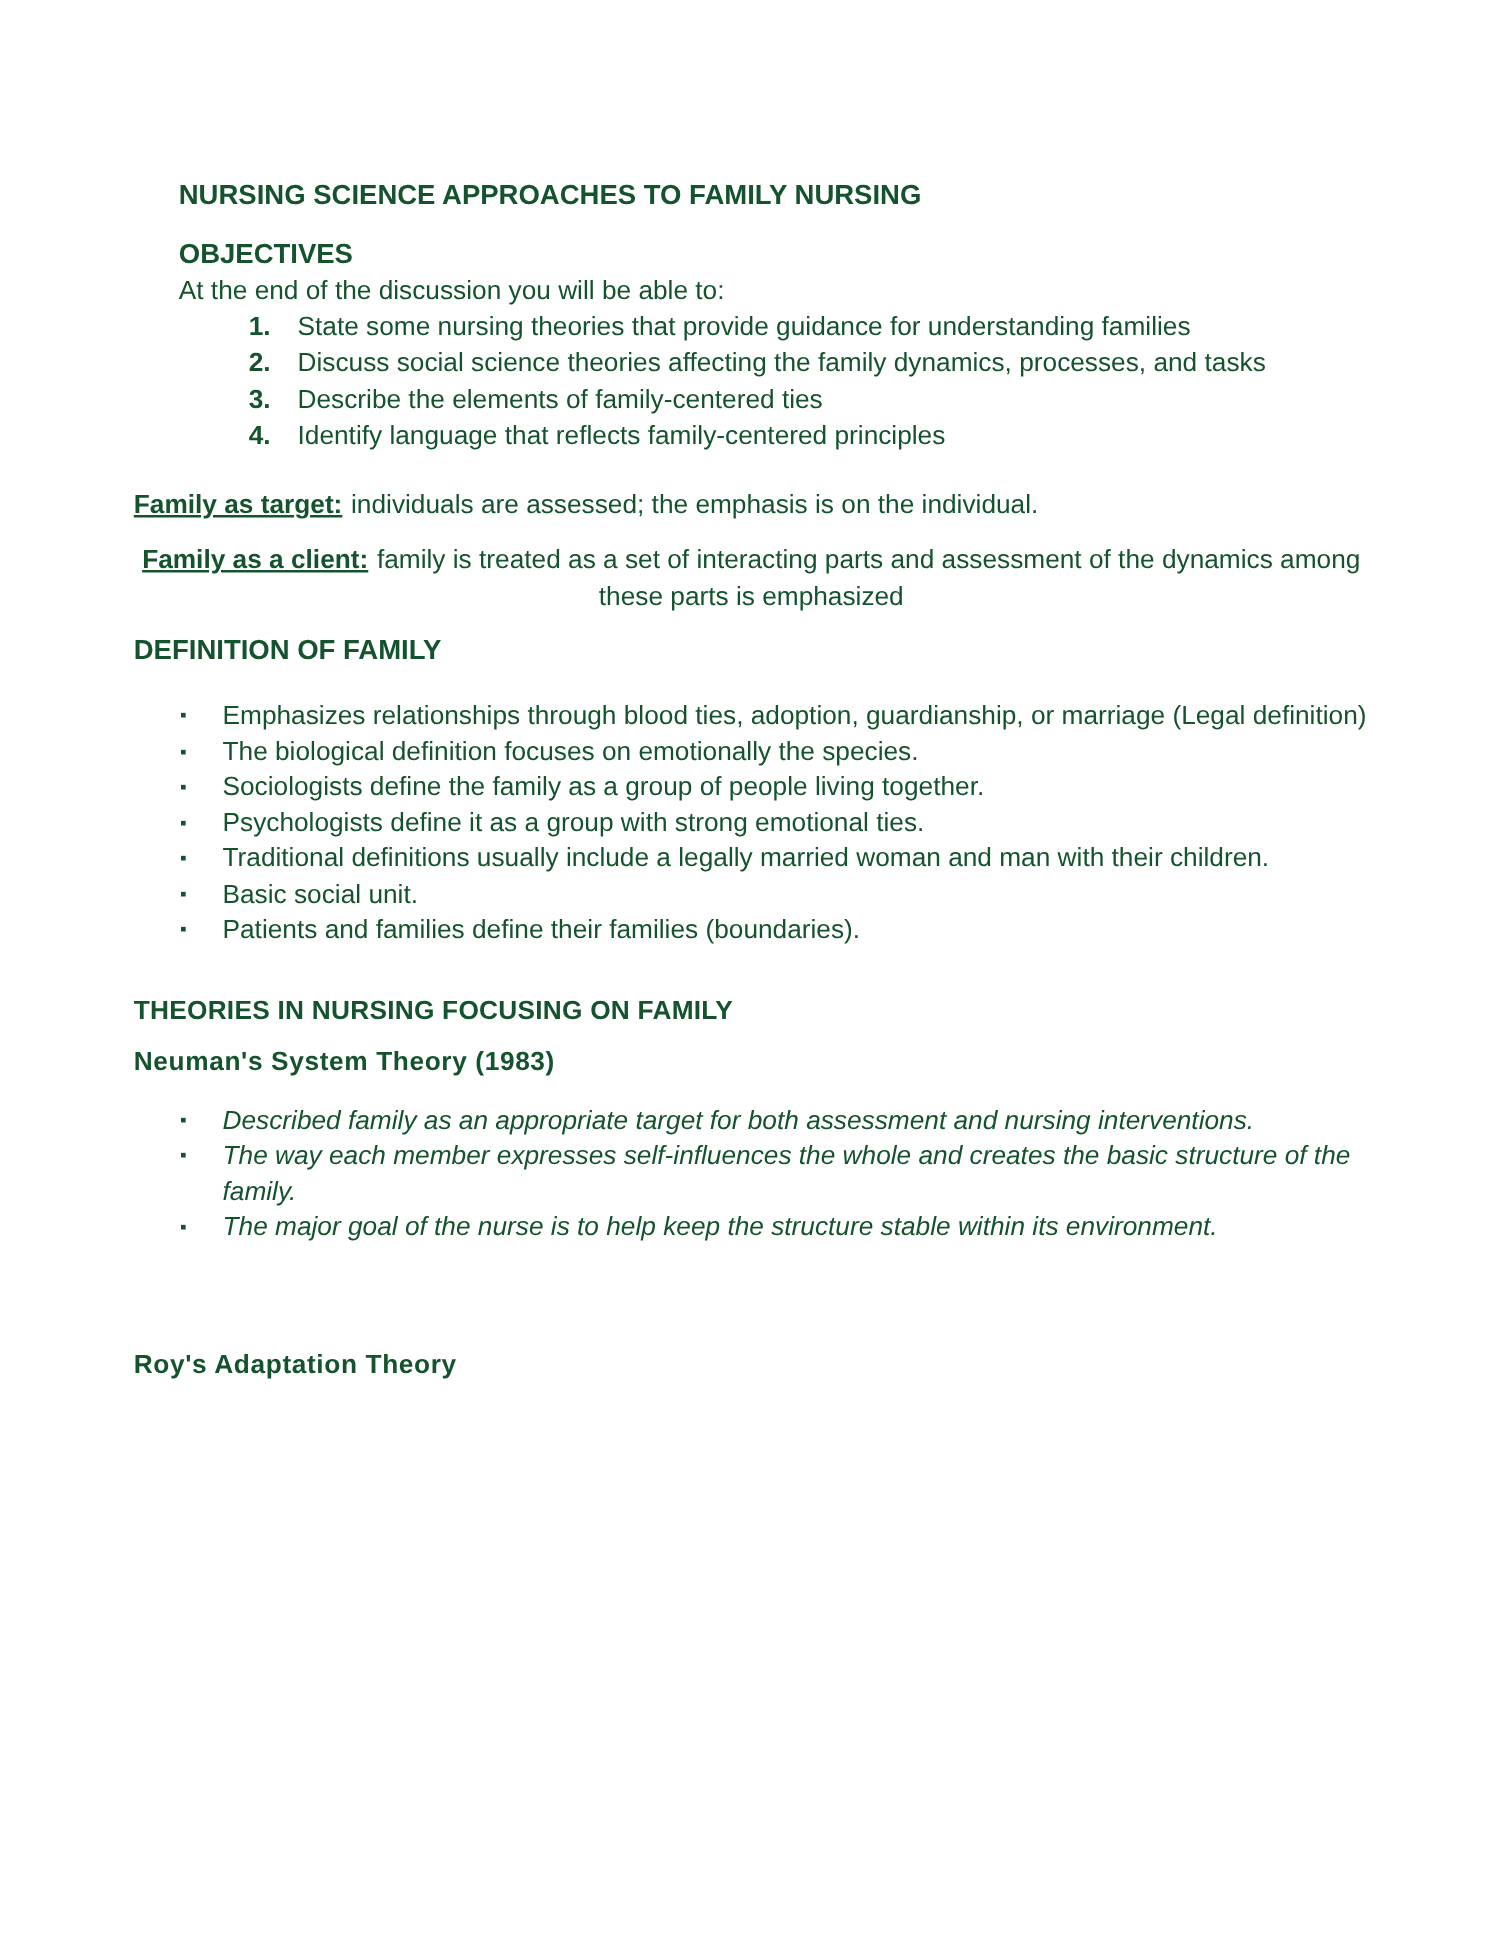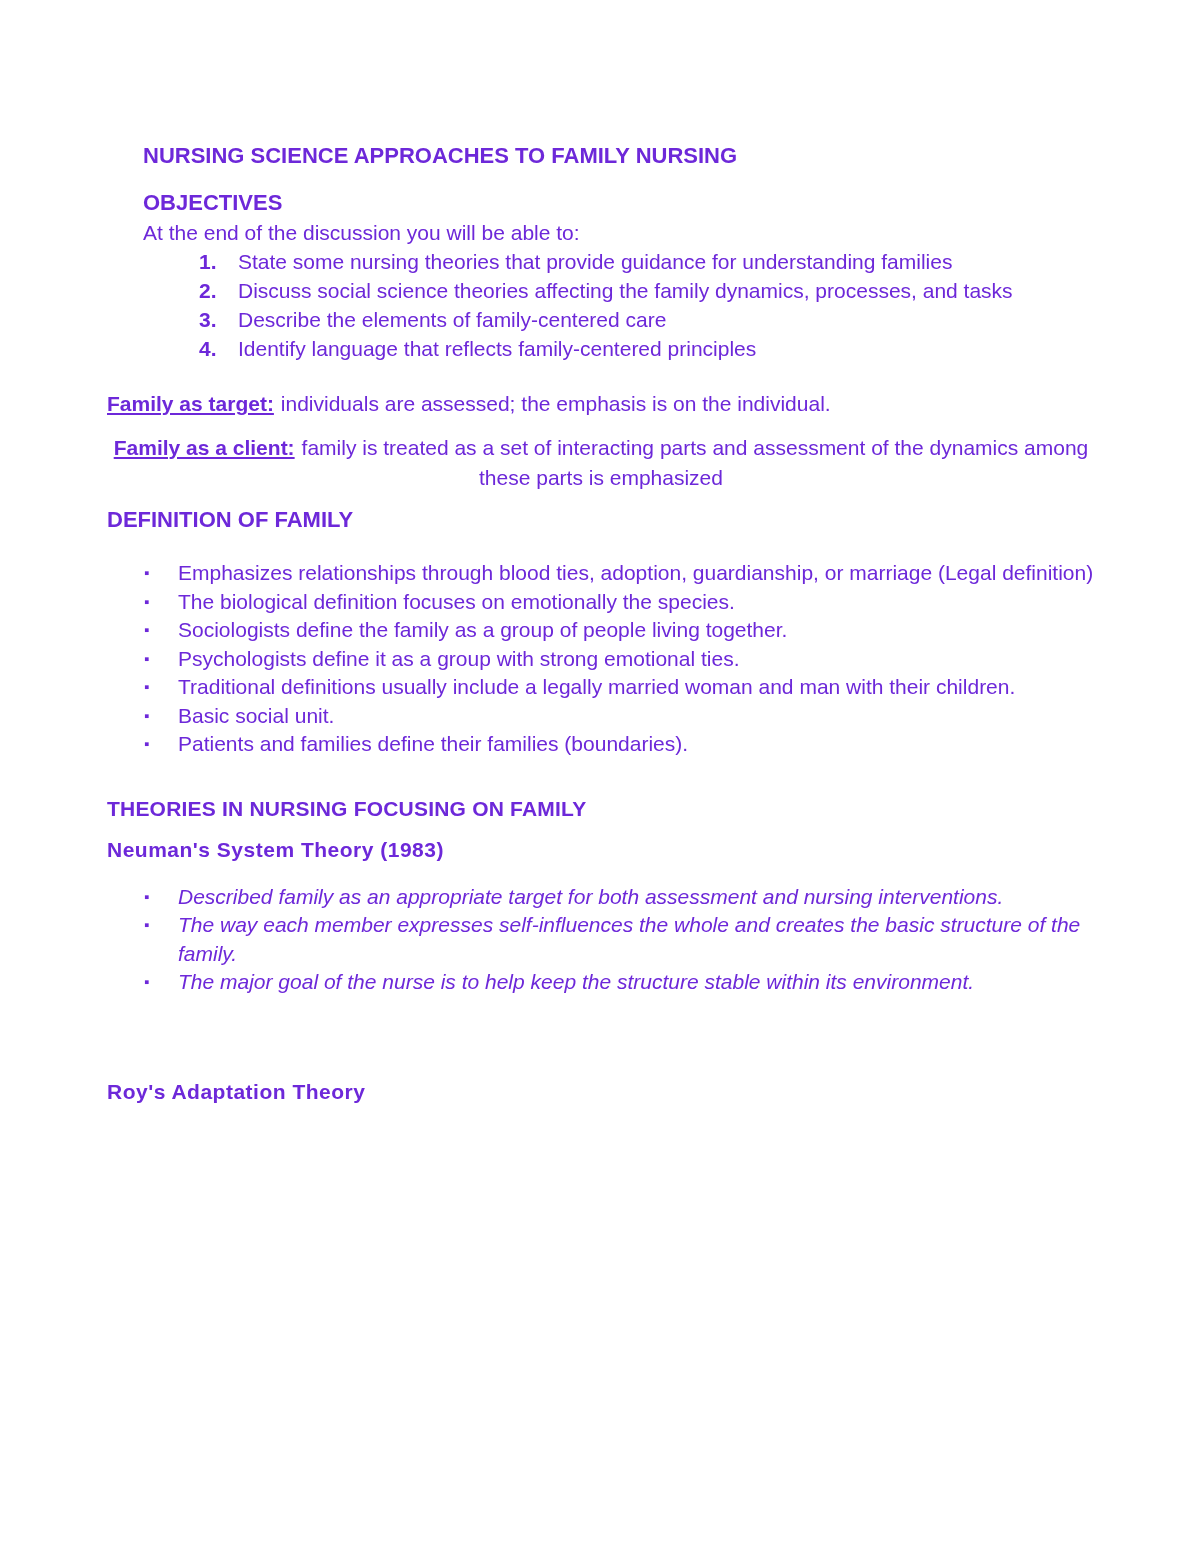--- a/index.html
+++ b/index.html
@@ -5,21 +5,21 @@
   html, body {
     margin: 0;
     padding: 0;
     background: #ffffff;
   }
   .page {
     position: relative;
     width: 1200px;
     height: 1553px;
     background: #ffffff;
-    color: #6d28d9;
+    color: #14532d;
     font-family: "Liberation Sans", sans-serif;
     font-size: 21px;
     line-height: 29px;
     overflow: hidden;
   }
   .sec1 { margin: 145px 105px 0 143px; }
   .sec2 { margin: 0 105px 0 107px; }
 
   .h-big {
     font-size: 22px;
@@ -100,21 +100,21 @@
   <div class="sec1">
     <h1 class="h-big doc-title">NURSING SCIENCE APPROACHES TO FAMILY NURSING</h1>
 
     <h2 class="h-big objectives-heading">OBJECTIVES</h2>
 
     <p class="objectives-intro">At the end of the discussion you will be able to:</p>
 
     <ol class="objectives-list">
       <li>State some nursing theories that provide guidance for understanding families</li>
       <li>Discuss social science theories affecting the family dynamics, processes, and tasks</li>
-      <li>Describe the elements of family-centered care</li>
+      <li>Describe the elements of family-centered ties</li>
       <li>Identify language that reflects family-centered principles</li>
     </ol>
   </div>
 
   <div class="sec2">
 
     <p class="def-para">
       <span class="def-term">Family as target:</span><span>individuals are assessed; the emphasis is on the individual.</span>
     </p>
 

